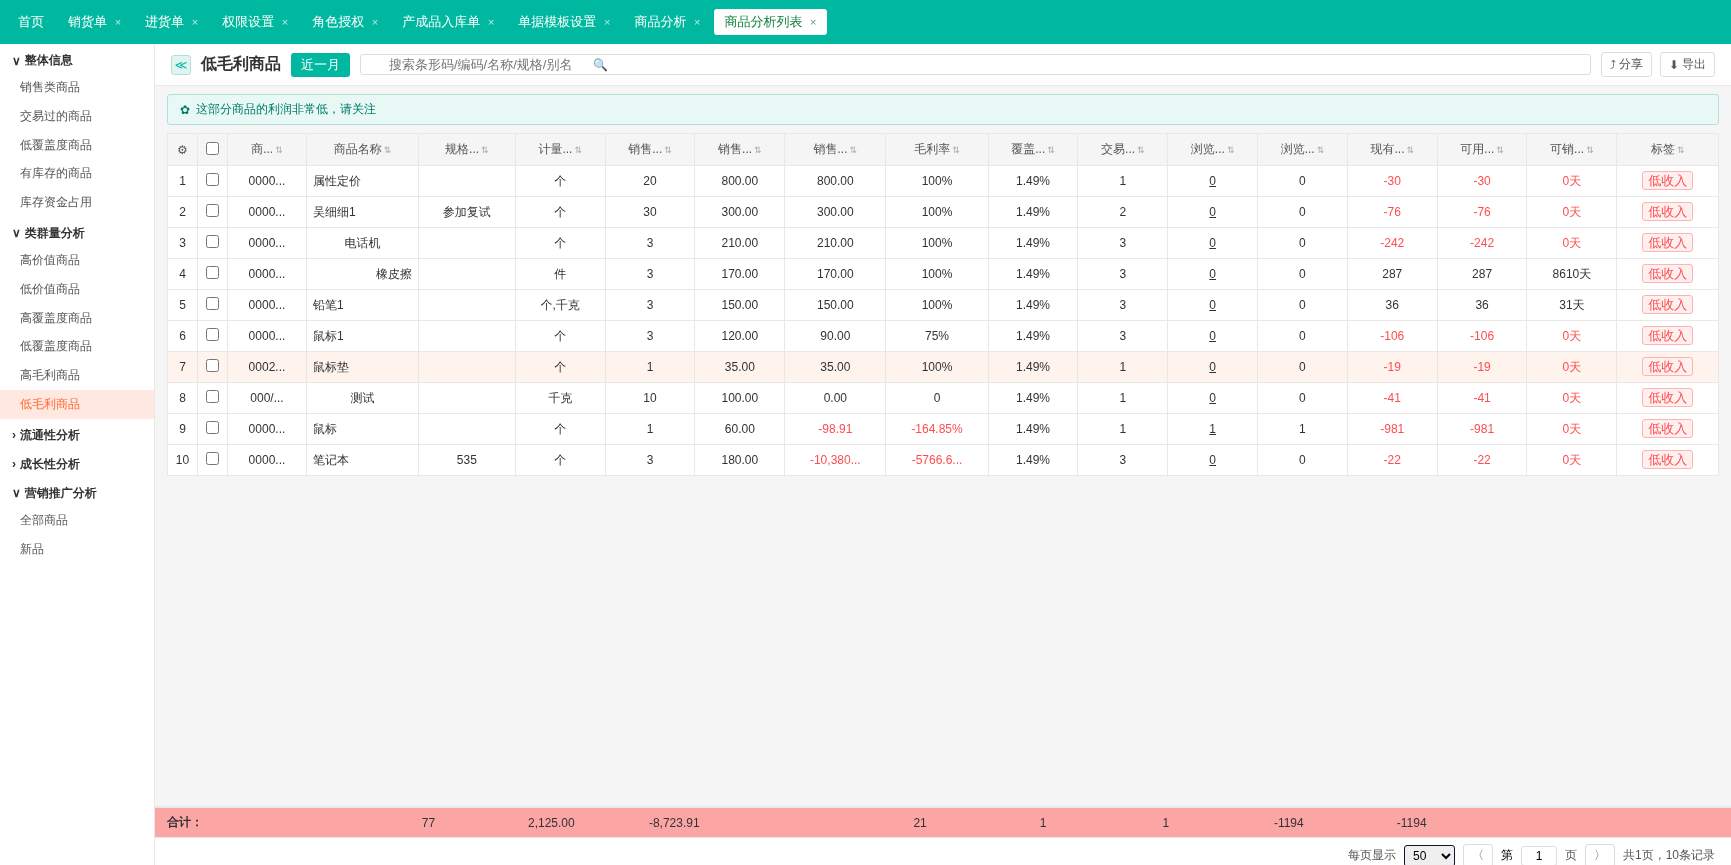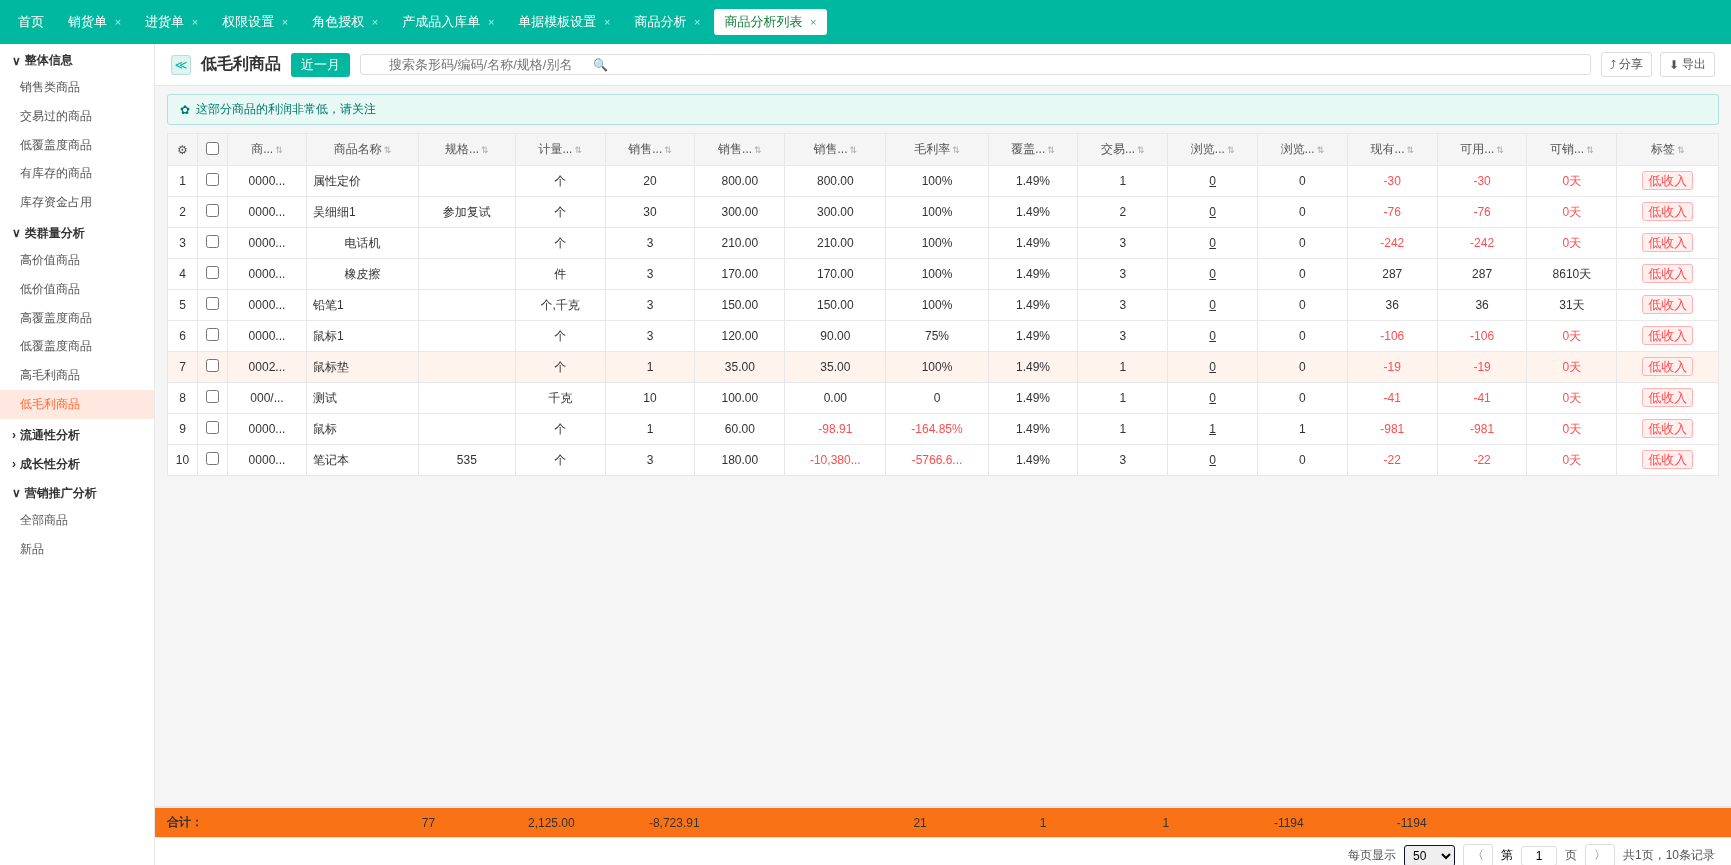--- a/index.html
+++ b/index.html
@@ -176,21 +176,21 @@
       color: #ff4d4f;
       border-radius: 3px;
       padding: 1px 5px;
       font-size: 13px;
     }
     .underline-link { text-decoration: underline; color: #333; cursor: pointer; }
     td.red-text { color: #ff4d4f; }
 
     
     .table-footer {
-      background: #f97316;
+      background: #fca5a5;
       border-top: 2px solid #e8e8e8;
       display: flex;
       align-items: center;
       padding: 6px 12px;
       gap: 0;
     }
     .footer-label {
       width: 200px;
       color: #333;
       font-weight: bold;
@@ -426,21 +426,21 @@
       <td>0</td>
       <td class="red-text">-242</td>
       <td class="red-text">-242</td>
       <td class="red-text">0天</td>
       <td><span class="tag-badge">低收入</span></td>
     </tr>
             <tr>
       <td>4</td>
       <td><input type="checkbox" style=""></td>
       <td>0000...</td>
-      <td style="text-align:center;">橡皮擦</td>
+      <td style="text-align:right;">橡皮擦</td>
       <td></td>
       <td>件</td>
       <td>3</td>
       <td>170.00</td>
       <td>170.00</td>
       <td>100%</td>
       <td>1.49%</td>
       <td>3</td>
       <td><span class="underline-link">0</span></td>
       <td>0</td>
@@ -506,21 +506,21 @@
       <td>0</td>
       <td class="red-text">-19</td>
       <td class="red-text">-19</td>
       <td class="red-text">0天</td>
       <td><span class="tag-badge">低收入</span></td>
     </tr>
             <tr>
       <td>8</td>
       <td><input type="checkbox" style=""></td>
       <td>000/...</td>
-      <td style="text-align:left;margin-left:28px;">测试</td>
+      <td style="text-align:center;margin-left:28px;">测试</td>
       <td></td>
       <td>千克</td>
       <td>10</td>
       <td>100.00</td>
       <td>0.00</td>
       <td>0</td>
       <td>1.49%</td>
       <td>1</td>
       <td><span class="underline-link">0</span></td>
       <td>0</td>

